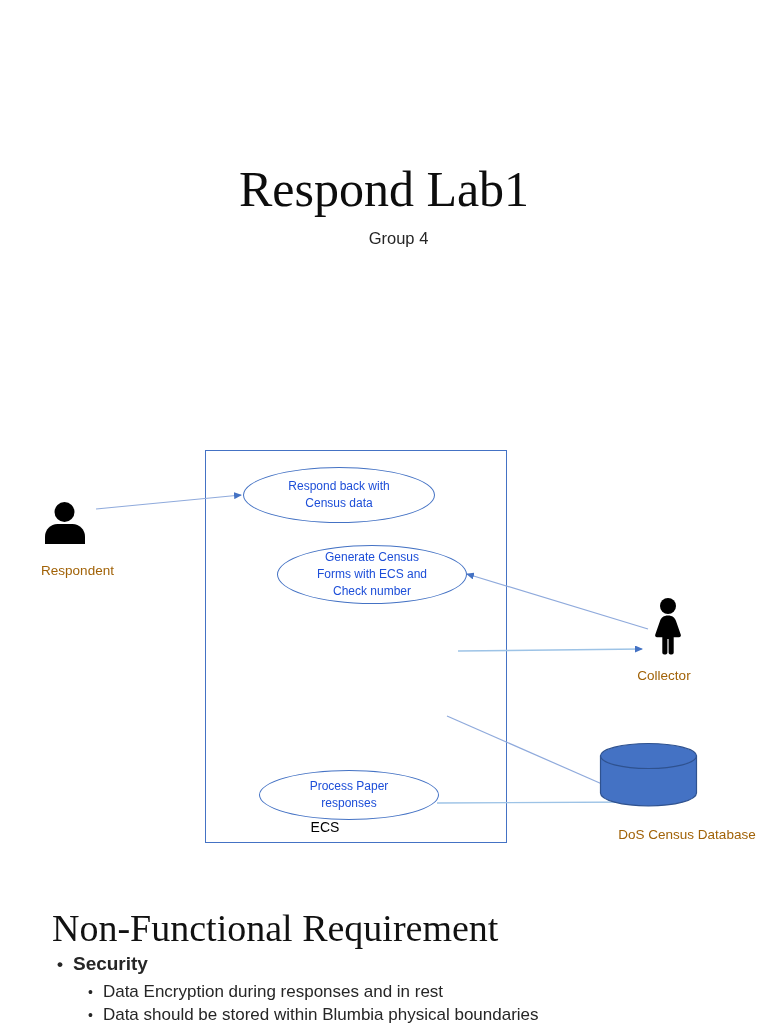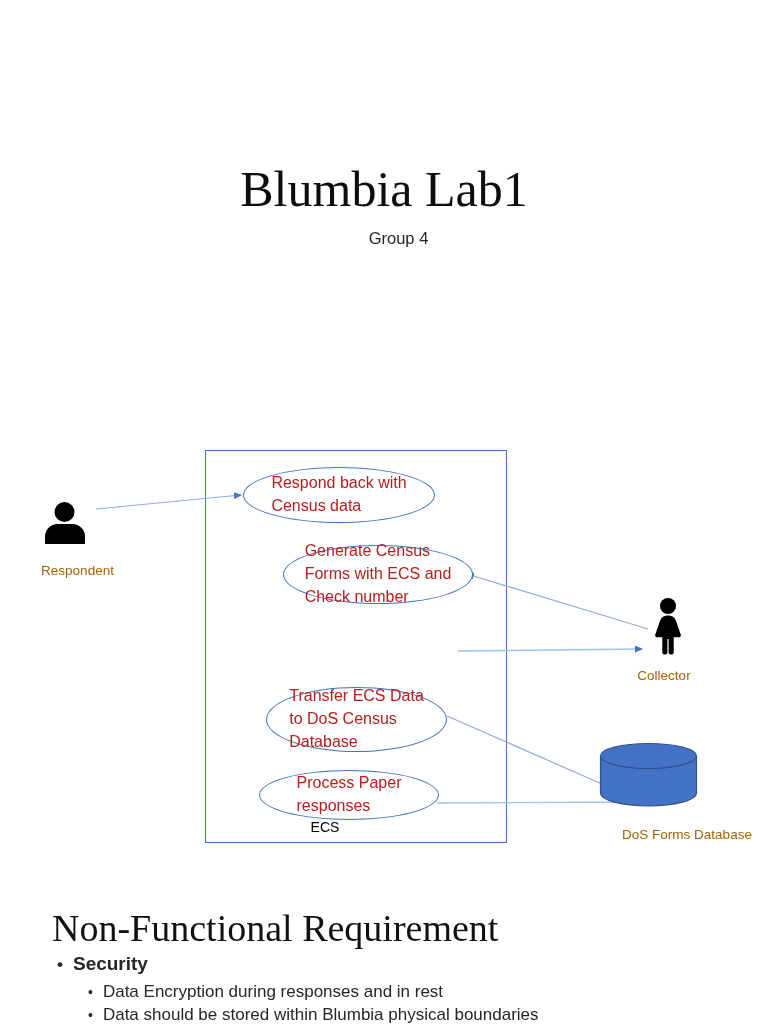--- a/index.html
+++ b/index.html
@@ -13,25 +13,25 @@
   .slide-subtitle{position:absolute;left:0;right:0;top:229px;text-align:center;
                   font-size:16.5px;color:#262626;padding-left:29px;}
 
   
   .connectors{position:absolute;left:0;top:0;width:768px;height:1024px;pointer-events:none;z-index:1;}
   .boundary{position:absolute;left:205px;top:450px;width:300px;height:391px;
             border:1.4px solid #4472C4;background:transparent;z-index:0;}
   .ecs-label{position:absolute;left:285px;top:819px;width:80px;text-align:center;
              font-size:14px;color:#000000;z-index:2;}
   .usecase{position:absolute;border:1.4px solid #4472C4;border-radius:50%;background:#ffffff;
-           display:flex;align-items:center;justify-content:center;
-           font-size:16px;line-height:1.42;color:#b91c1c;z-index:2;}
+           display:flex;align-items:center;justify-content:center;text-align:center;
+           font-size:12px;line-height:1.42;color:#1d4ed8;z-index:2;}
   .usecase span{white-space:pre-line;}
   .uc1{left:243px;top:467px;width:190px;height:54px;}
-  .uc2{left:283px;top:545px;width:188px;height:57px;}
+  .uc2{left:277px;top:545px;width:188px;height:57px;}
   .uc3{left:263px;top:621px;width:194px;height:58px;}
   .uc4{left:266px;top:687px;width:179px;height:63px;}
   .uc5{left:259px;top:770px;width:178px;height:48px;}
 
   .actor-icon{position:absolute;z-index:2;}
   .respondent-icon{left:45px;top:502px;}
   .collector-icon{left:650px;top:598px;}
   .db-icon{left:599px;top:742px;z-index:2;}
   .diagram-label{position:absolute;text-align:center;font-size:13.5px;color:#a16207;z-index:2;}
   .respondent-label{left:35px;top:563px;width:85px;}
@@ -47,21 +47,21 @@
   .bullet-l2b{left:88px;top:1005px;font-size:17px;}
   .bullet-dot{margin-right:10px;}
   .bullet-l1 .bullet-dot{font-size:17px;line-height:1.4;}
   .bullet-l2a .bullet-dot,.bullet-l2b .bullet-dot{font-size:14px;line-height:1.5;}
 </style>
 </head>
 <body>
 
 <div class="page">
 
-  <div class="slide-title">Blumbia Lab1</div>
+  <div class="slide-title">Respond Lab1</div>
   <div class="slide-subtitle">Group 4</div>
 
   <svg class="connectors" viewBox="0 0 768 1024">
     <defs>
       <marker id="arrow" markerWidth="8" markerHeight="7" refX="7" refY="3.5" orient="auto" markerUnits="userSpaceOnUse">
         <path d="M0,0 L8,3.5 L0,7 Z" fill="#4472C4"></path>
       </marker>
     </defs>
     <line x1="96" y1="509" x2="241" y2="495" stroke="#8FAADC" stroke-width="1.2" marker-end="url(#arrow)"></line>
     <line x1="648" y1="629" x2="467" y2="574" stroke="#8FAADC" stroke-width="1.2" marker-end="url(#arrow)"></line>
@@ -75,25 +75,20 @@
 
   <div class="usecase uc1">
     <span>Respond back with
 Census data</span>
   </div>
   <div class="usecase uc2">
     <span>Generate Census
 Forms with ECS and
 Check number</span>
   </div>
-  <div class="usecase uc4">
-    <span>Transfer ECS Data
-to DoS Census
-Database</span>
-  </div>
   <div class="usecase uc5">
     <span>Process Paper
 responses</span>
   </div>
 
   <svg class="actor-icon respondent-icon" width="40" height="42" viewBox="0 0 40 42">
     <circle cx="19.5" cy="10" r="10" fill="#000"></circle>
     <path d="M0 42 L0 34.5 C0 27.6 5.6 22 12.5 22 L27.5 22 C34.4 22 40 27.6 40 34.5 L40 42 Z" fill="#000"></path>
   </svg>
   <div class="diagram-label respondent-label">Respondent</div>
@@ -101,21 +96,21 @@
   <svg class="actor-icon collector-icon" width="36" height="64" viewBox="0 0 36 64">
     <circle cx="18" cy="8" r="8" fill="#000"></circle>
     <path d="M18 17.5 C13.6 17.5 11.2 19.6 10 23 L5.2 36.8 C4.8 38 5.7 39.2 7 39.2 L12.3 39.2 L12.3 54.5 C12.3 55.6 13.2 56.5 14.3 56.5 L15.6 56.5 C16.7 56.5 17.4 55.7 17.4 54.6 L17.4 41 L18.6 41 L18.6 54.6 C18.6 55.7 19.3 56.5 20.4 56.5 L21.7 56.5 C22.8 56.5 23.7 55.6 23.7 54.5 L23.7 39.2 L29 39.2 C30.3 39.2 31.2 38 30.8 36.8 L26 23 C24.8 19.6 22.4 17.5 18 17.5 Z" fill="#000"></path>
   </svg>
   <div class="diagram-label collector-label">Collector</div>
 
   <svg class="actor-icon db-icon" width="99" height="66" viewBox="0 0 99 66">
     <path d="M1.5 14 L1.5 51 A48 13 0 0 0 97.5 51 L97.5 14 Z" fill="#4472C4" stroke="#2F528F" stroke-width="1.2"></path>
     <ellipse cx="49.5" cy="14" rx="48" ry="12.5" fill="#4472C4" stroke="#2F528F" stroke-width="1.2"></ellipse>
   </svg>
-  <div class="diagram-label db-label">DoS Forms Database</div>
+  <div class="diagram-label db-label">DoS Census Database</div>
 
   <div class="nfr-heading">Non-Functional Requirement</div>
 
   <div class="bullet-row bullet-l1">
     <span class="bullet-dot">•</span>
     <span>Security</span>
   </div>
   <div class="bullet-row bullet-l2a">
     <span class="bullet-dot">•</span>
     <span>Data Encryption during responses and in rest</span>

